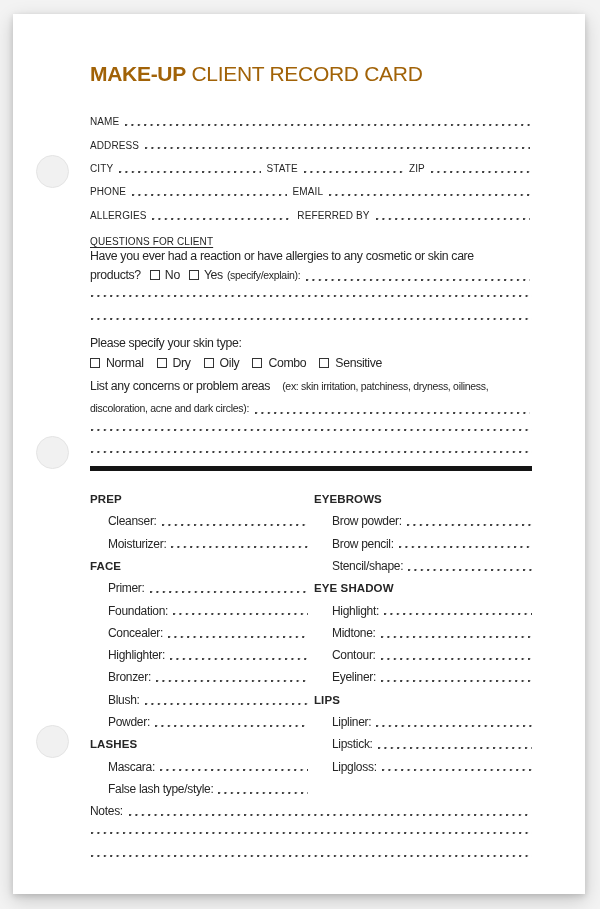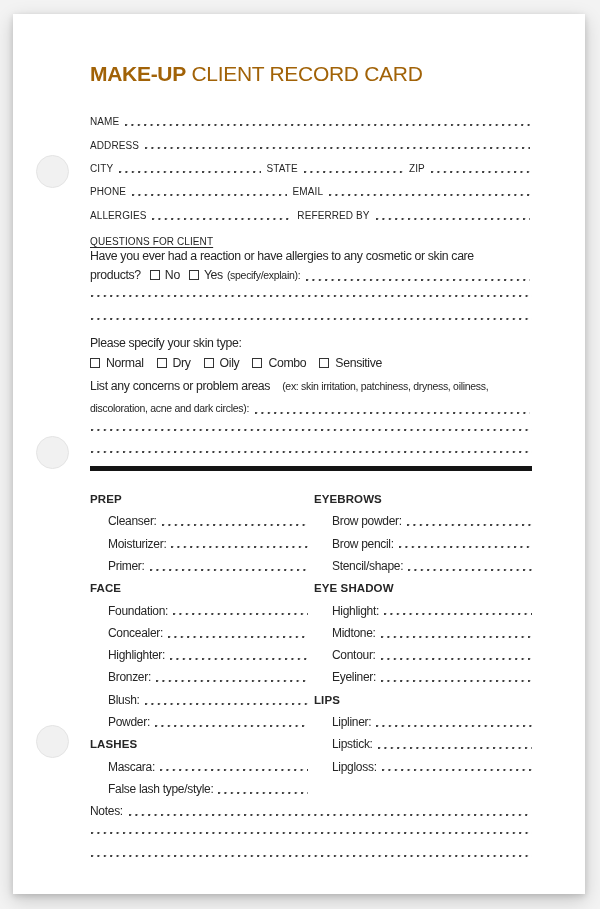--- a/index.html
+++ b/index.html
@@ -182,26 +182,26 @@
           <span class="colhead">PREP</span>
         </div>
         <div class="prow item">
           <span class="ilabel">Cleanser:</span>
           <span class="dots b6"></span>
         </div>
         <div class="prow item">
           <span class="ilabel">Moisturizer:</span>
           <span class="dots b6"></span>
         </div>
+        <div class="prow">
+          <span class="colhead">FACE</span>
+        </div>
         <div class="prow item">
           <span class="ilabel">Primer:</span>
           <span class="dots b6"></span>
-        </div>
-        <div class="prow">
-          <span class="colhead">FACE</span>
         </div>
         <div class="prow item">
           <span class="ilabel">Foundation:</span>
           <span class="dots b6"></span>
         </div>
         <div class="prow item">
           <span class="ilabel">Concealer:</span>
           <span class="dots b6"></span>
         </div>
         <div class="prow item">

